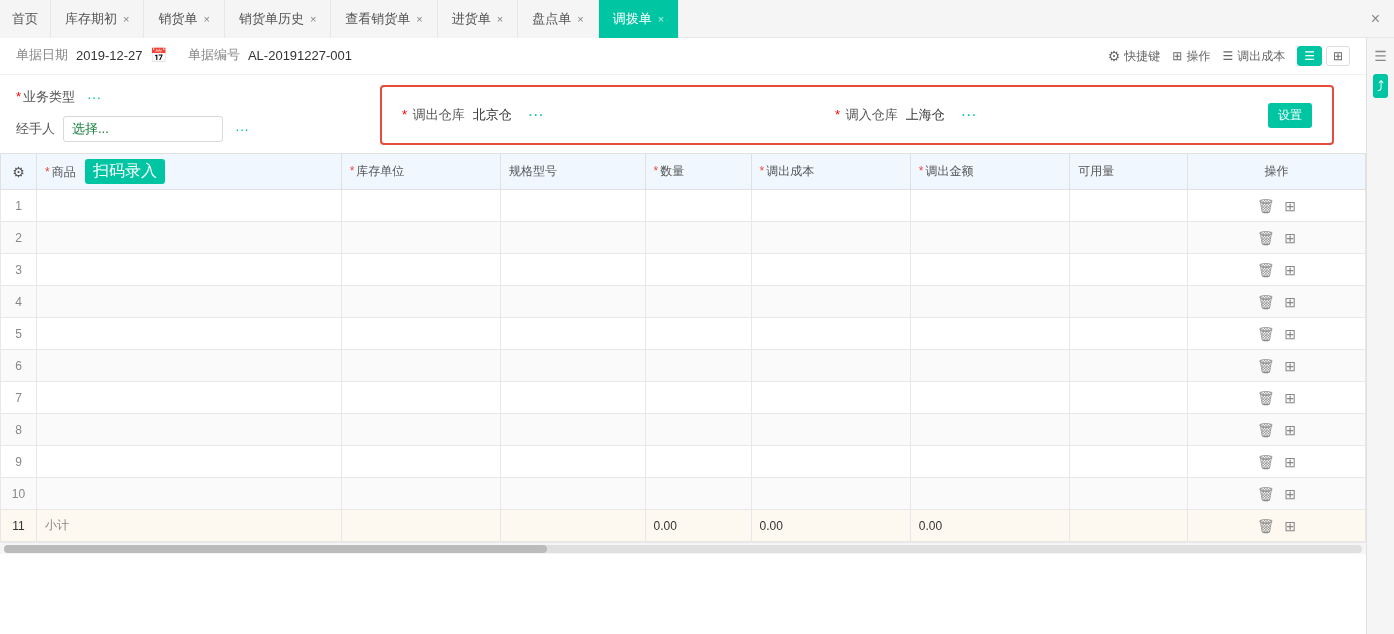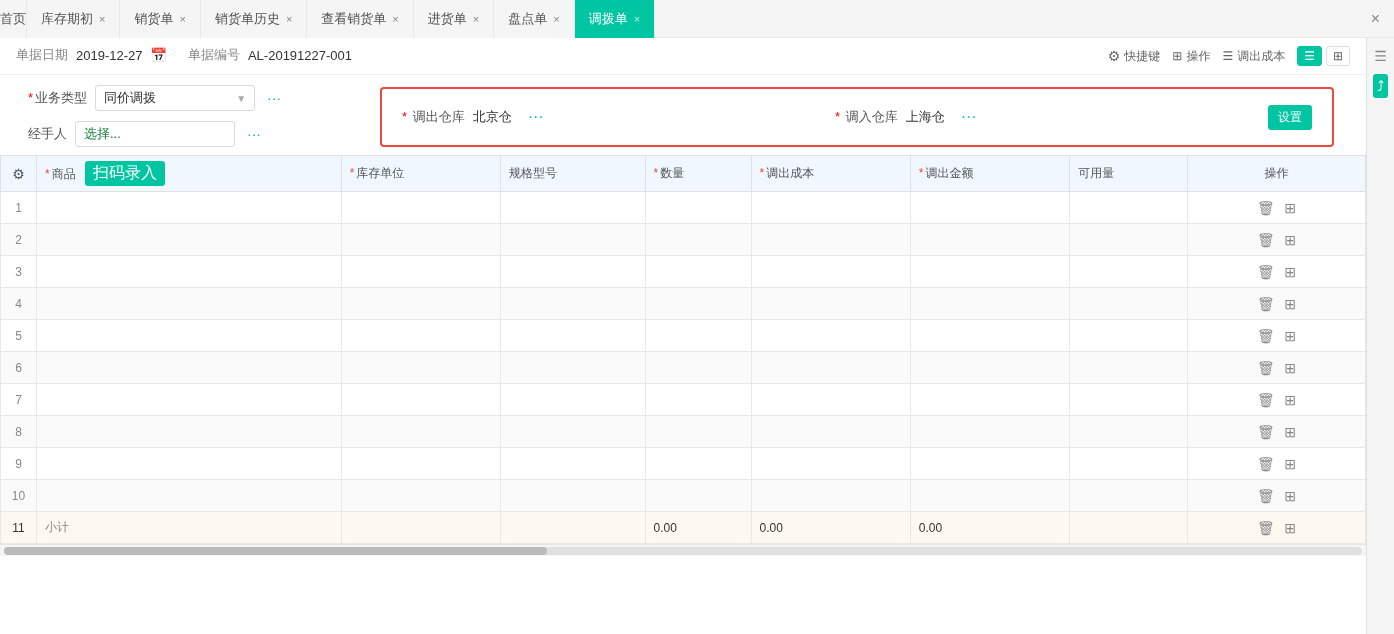--- a/index.html
+++ b/index.html
@@ -31,21 +31,21 @@
       background: #00c5a3;
       color: #fff;
     }
     .tab-item .tab-close {
       margin-left: 6px;
       font-size: 11px;
       cursor: pointer;
       opacity: 0.7;
     }
     .tab-item.active .tab-close { color: #fff; }
-    .tab-item.home { padding: 0 0; }
+    .tab-item.home { padding: 0 12px; }
 
     
     .window-close {
       margin-left: auto;
       padding: 0 14px;
       font-size: 16px;
       cursor: pointer;
       color: #888;
       height: 38px;
       display: flex;
@@ -355,31 +355,27 @@
         <span style="font-size:12px;">☰</span>
         <span>调出成本</span>
       </div>
       <div style="display:flex;gap:4px;">
         <button class="icon-btn" style="background:#00c5a3;color:#fff;border-color:#00c5a3;">☰</button>
         <button class="icon-btn">⊞</button>
       </div>
     </div>
   </div>
 
-  <div style="display:flex; align-items:flex-end; padding: 10px 16px 8px 28px; gap: 16px;">
+  <div style="display:flex; align-items:center; padding: 10px 16px 8px 16px; gap: 28px;">
 
     <div class="form-left">
       <div class="form-field">
         <span class="field-label">
           <span class="required-star">*</span><span>业务类型</span>
         </span>
-        <div class="field-select">
-          <span class="field-select-text">同价调拨</span>
-          <span class="field-select-arrow">▼</span>
-        </div>
         <span class="field-dots">···</span>
       </div>
       <div class="form-field">
         <span class="field-label">经手人</span>
         <div class="field-select">
           <span class="field-placeholder">选择...</span>
         </div>
         <span class="field-dots">···</span>
       </div>
     </div>

